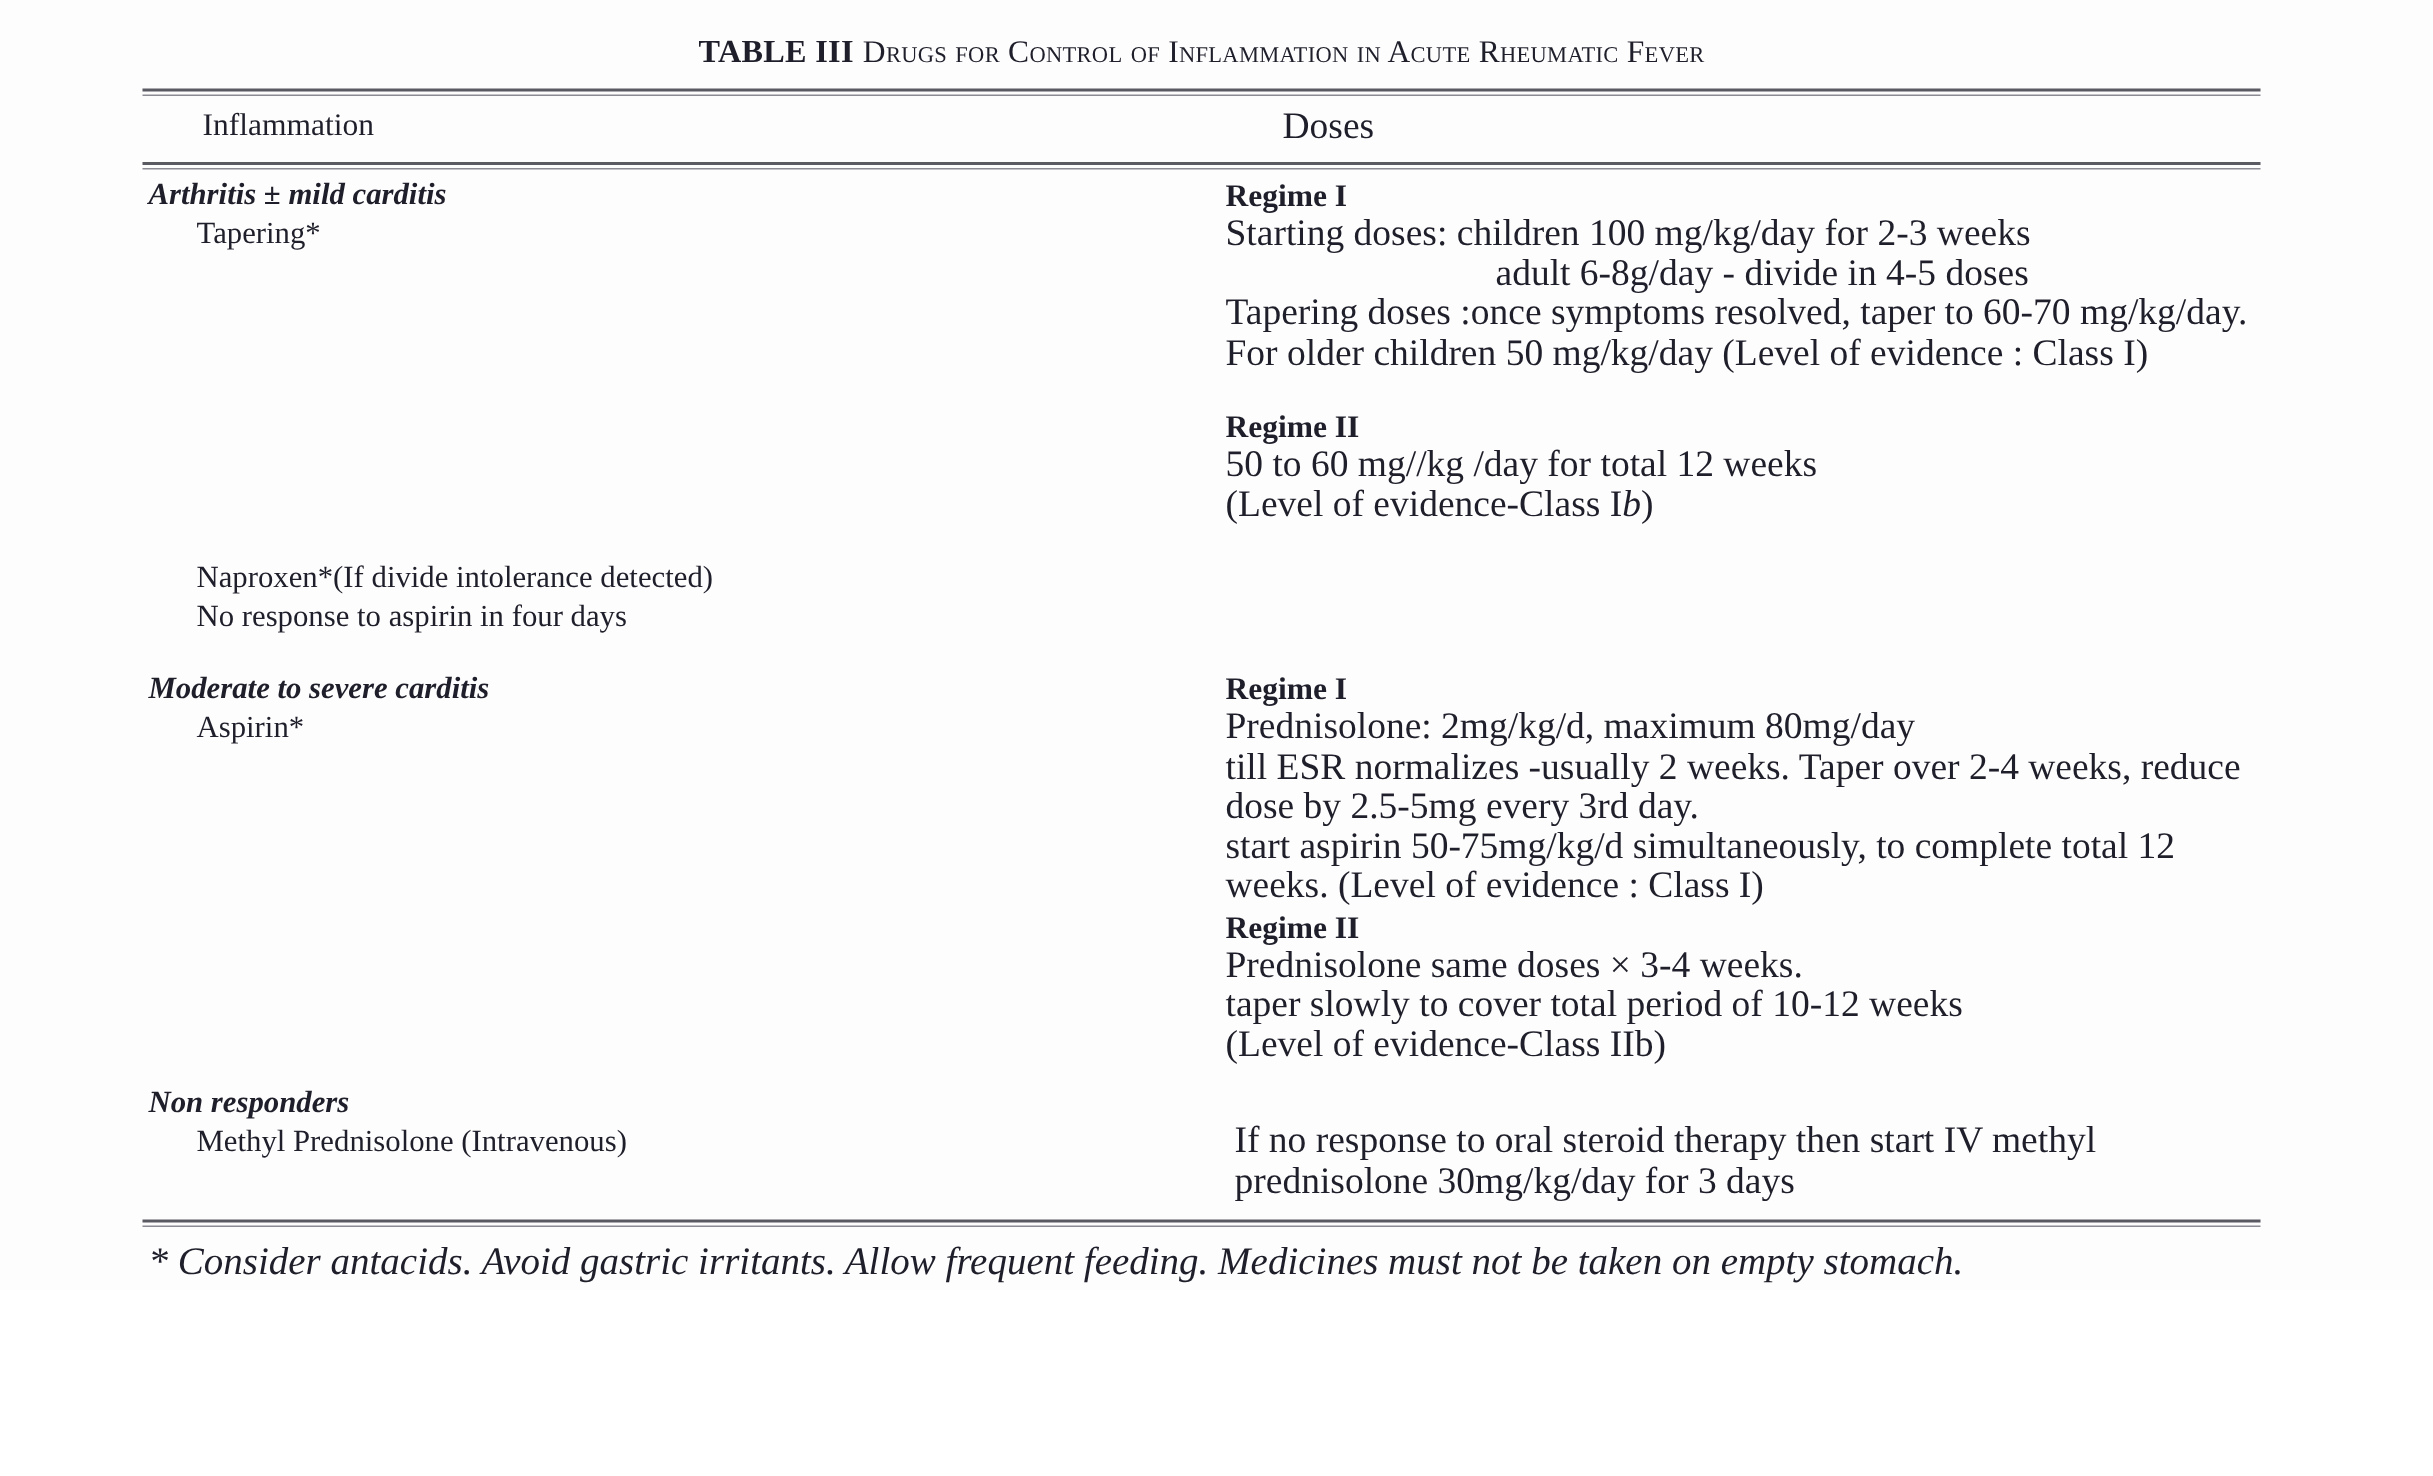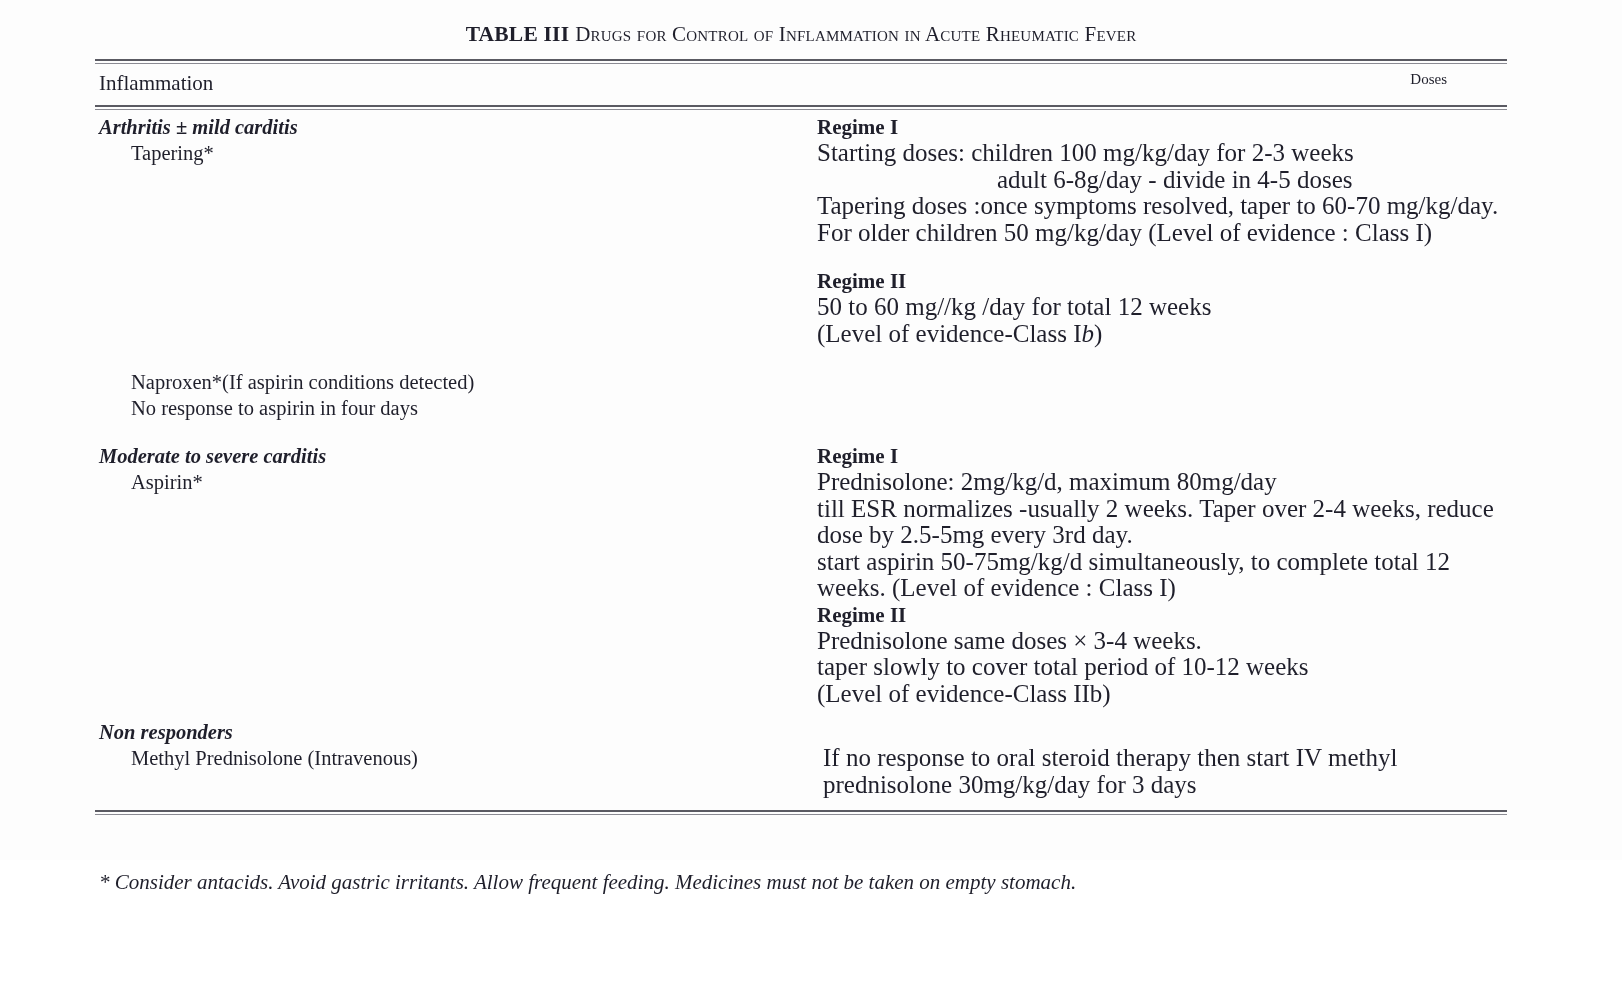--- a/index.html
+++ b/index.html
@@ -58,25 +58,26 @@
 
   
   .head-row {
     display: flex;
     padding: 7px 0 9px 0;
   }
   .head-left {
     width: 720px;
     font-size: 21px;
     padding-left: 4px;
+    margin-left: 36px;
   }
   .head-right {
     flex: 1;
-    font-size: 15px;
-    text-align: right;
+    font-size: 25px;
+    text-align: left;
     padding-right: 60px;
   }
 
   
   .body {
     padding-top: 4px;
   }
   .section {
     display: flex;
     align-items: flex-start;
@@ -124,24 +125,23 @@
   .line.lead {
     padding-left: 6px;
   }
   .gap-sm { height: 12px; }
   .gap-md { height: 22px; }
   em.ital { font-style: italic; }
 
   
   .footnote {
     font-style: italic;
-    font-size: 21px;
+    font-size: 26px;
     padding: 10px 0 0 4px;
     line-height: 26px;
-    margin-top: 44px;
   }
 </style>
 </head>
 <body>
 
 <div class="page">
   <div class="table-wrap">
 
     <div class="caption">
       <span class="cap-label">TABLE III</span><span class="cap-title">Drugs for Control of Inflammation in Acute Rheumatic Fever</span>
@@ -172,21 +172,21 @@
           <div class="regime">Regime II</div>
           <div class="line"> 50 to 60 mg//kg /day for total 12 weeks</div>
           <div class="line"><span>(Level of evidence-Class I</span><em class="ital">b</em><span>)</span></div>
         </div>
       </div>
 
       <div class="gap-md"></div>
 
       <div class="section">
         <div class="col-left">
-          <div class="drug tight">Naproxen*(If aspirin conditions detected)</div>
+          <div class="drug tight">Naproxen*(If divide intolerance detected)</div>
           <div class="drug tight">No response to aspirin in four days</div>
         </div>
       </div>
 
       <div class="gap-md"></div>
 
       <div class="section">
         <div class="col-left">
           <div class="sec-head">Moderate to severe carditis</div>
           <div class="drug">Aspirin*</div>

